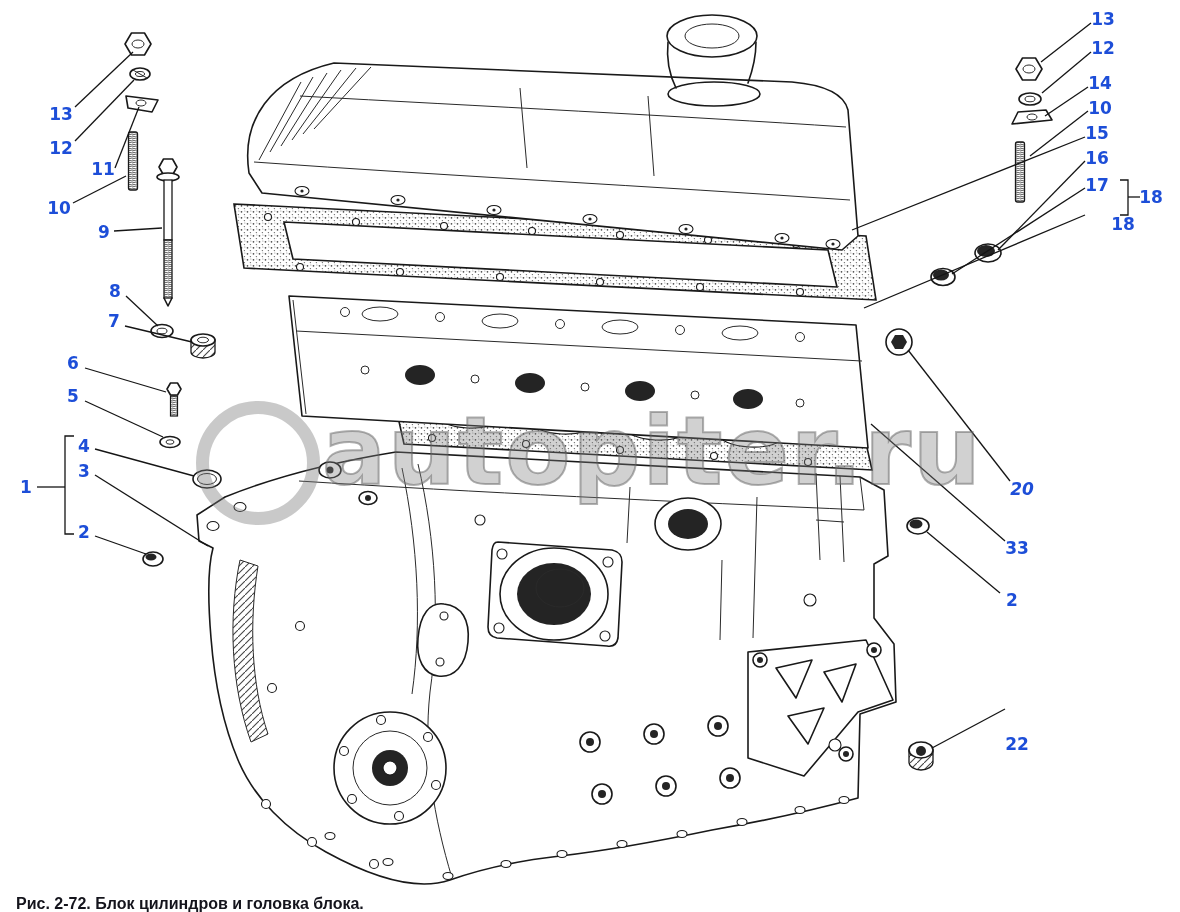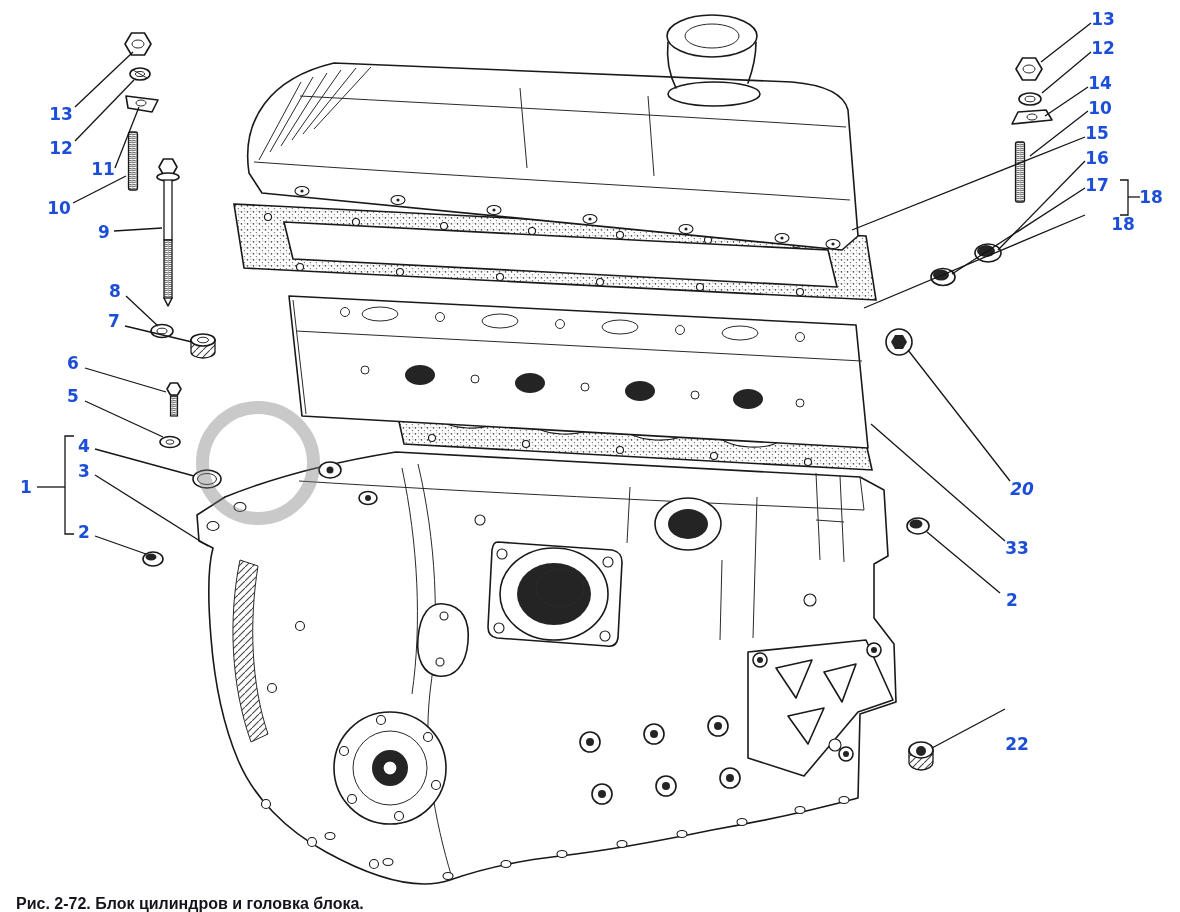--- a/index.html
+++ b/index.html
@@ -350,20 +350,21 @@
         <polyline points="1120,180 1128,180 1128,215 1120,215" class="leader"></polyline>
         <polyline points="1010,481 908,350" class="leader"></polyline>
         <polyline points="1005,541 871,424" class="leader"></polyline>
         <polyline points="1000,593 927,532" class="leader"></polyline>
         <polyline points="1005,709 932,748" class="leader"></polyline>
       </g>
 </svg>
 
 <div id="watermark">
   <span class="wm-ring"></span>
+  <span class="wm-text">autopiter.ru</span>
 </div>
 
 <div id="callout-layer">
       <div class="callout" style="left: 61px; top: 114px;">13</div>
       <div class="callout" style="left: 61px; top: 148px;">12</div>
       <div class="callout" style="left: 103px; top: 169px;">11</div>
       <div class="callout" style="left: 59px; top: 208px;">10</div>
       <div class="callout" style="left: 104px; top: 232px;">9</div>
       <div class="callout" style="left: 115px; top: 291px;">8</div>
       <div class="callout" style="left: 114px; top: 321px;">7</div>

